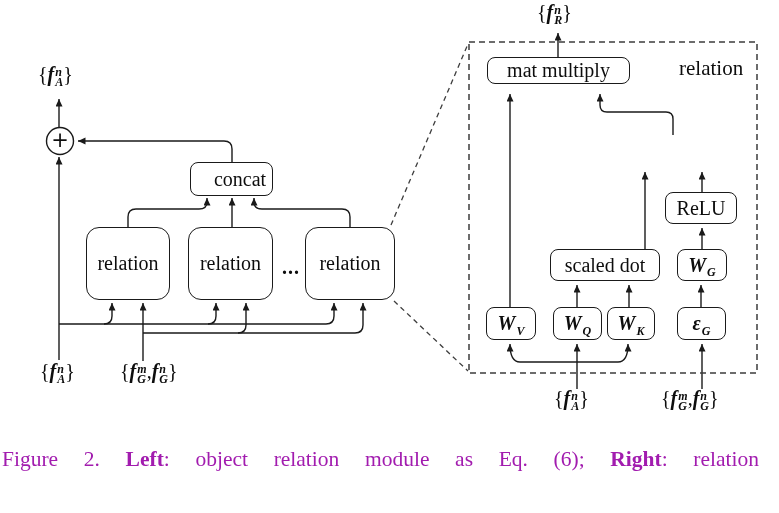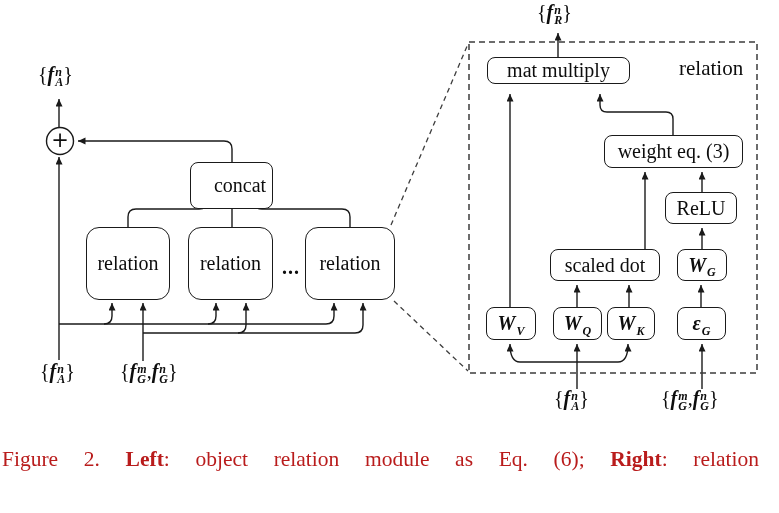--- a/index.html
+++ b/index.html
@@ -17,21 +17,21 @@
         font-family:"DejaVu Sans",sans-serif;font-size:21px;line-height:1;}
   .mlabel{position:absolute;z-index:3;display:inline-flex;align-items:center;white-space:nowrap;}
   .m-t{font-size:20px;}
   .m-tok{display:inline-flex;align-items:center;}
   .m-b{font-size:20px;font-weight:bold;font-style:italic;}
   .m-scr{display:inline-flex;flex-direction:column;font-size:12px;font-style:italic;
          font-weight:bold;line-height:10px;margin-left:1px;transform:translateY(2px);}
   .m-sup,.m-sub{display:block;height:10px;}
   .node .m-scr{font-weight:bold;}
   .caption{position:absolute;z-index:2;left:2px;top:442px;width:757px;
-           font-size:21.5px;line-height:35px;color:#b91c1c;}
+           font-size:21.5px;line-height:35px;color:#a21caf;}
   .cap-line{width:100%;}
   .cap-line.just{text-align:justify;text-align-last:justify;}
   .cap-b{font-weight:bold;}
 </style>
 </head>
 <body>
 
 <div class="fig">
 
   <svg class="wires" width="779" height="513" viewBox="0 0 779 513">
@@ -81,21 +81,21 @@
       <span class="m-tok">
         <span class="m-b">f</span>
         <span class="m-scr">
           <span class="m-sup">n</span>
           <span class="m-sub">A</span>
         </span>
       </span>
       <span class="m-t">}</span>
     </div>
   <div class="plus" style="left:47px;top:127px;width:26px;height:27px;">+</div>
-  <div class="node" style="left:190px;top:162px;width:83px;height:47px;padding-left:17px;">concat</div>
+  <div class="node" style="left:190px;top:162px;width:83px;height:34px;padding-left:17px;">concat</div>
   <div class="node big" style="left:86px;top:227px;width:84px;height:73px;">relation</div>
   <div class="node big" style="left:188px;top:227px;width:85px;height:73px;">relation</div>
   <div class="dots" style="left:281px;top:256px;width:20px;text-align:center;">...</div>
   <div class="node big" style="left:305px;top:227px;width:90px;height:73px;">relation</div>
   <div class="mlabel" style="left:40px;top:360px;">
       <span class="m-t">{</span>
       <span class="m-tok">
         <span class="m-b">f</span>
         <span class="m-scr">
           <span class="m-sup">n</span>
@@ -130,21 +130,20 @@
         <span class="m-b">f</span>
         <span class="m-scr">
           <span class="m-sup">n</span>
           <span class="m-sub">R</span>
         </span>
       </span>
       <span class="m-t">}</span>
     </div>
   <div class="panel-label" style="left:679px;top:56px;">relation</div>
   <div class="node" style="left:487px;top:57px;width:143px;height:27px;">mat multiply</div>
-  <div class="node" style="left:604px;top:135px;width:139px;height:33px;">weight eq. (3)</div>
   <div class="node" style="left:550px;top:249px;width:110px;height:32px;">scaled dot</div>
   <div class="node" style="left:665px;top:192px;width:72px;height:32px;">ReLU</div>
   <div class="node" style="left:677px;top:249px;width:50px;height:32px;">
       <span class="m-tok">
         <span class="m-b">W</span>
         <span class="m-scr">
           <span class="m-sup"></span>
           <span class="m-sub">G</span>
         </span>
       </span>

